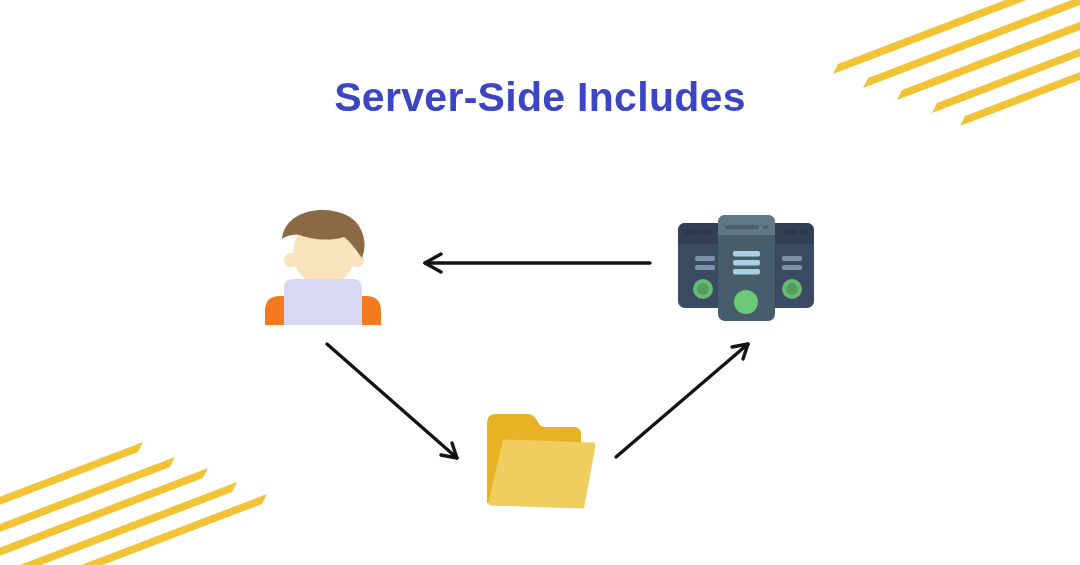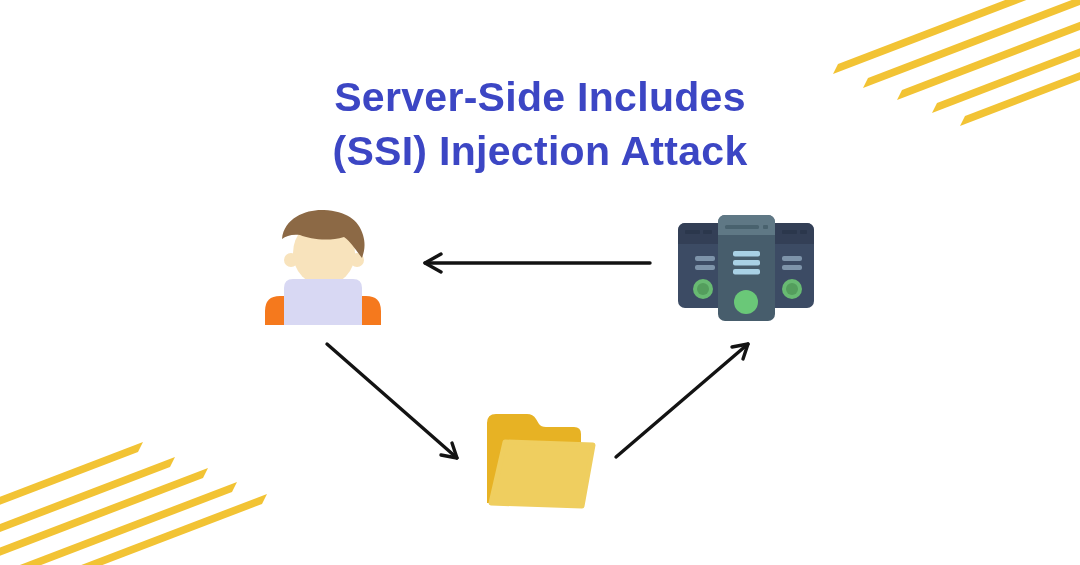--- a/index.html
+++ b/index.html
@@ -67,21 +67,20 @@
       <polygon class="stripe" points="143,442 -184,567 -181,574 138,452"></polygon>
       <polygon class="stripe" points="175,457 -152,582 -149,589 170,467"></polygon>
       <polygon class="stripe" points="208,468 -119,593 -116,600 203,478"></polygon>
       <polygon class="stripe" points="237,482 -90,607 -87,614 232,492"></polygon>
       <polygon class="stripe" points="267,494 -60,619 -57,626 262,504"></polygon>
     </g>
   </svg>
 
   <h1 class="title">
     <span class="line">Server-Side Includes</span>
-    <span class="line">(SSI) Injection Attack</span>
   </h1>
 
   <svg class="icon icon-person" width="140" height="120" viewBox="0 0 140 120">
     <path fill="var(--shirt-orange)" d="M 7 120 L 7 106 Q 7 91 22 91 L 26 91 L 26 120 Z"></path>
     <path fill="var(--shirt-orange)" d="M 104 120 L 104 91 L 108 91 Q 123 91 123 106 L 123 120 Z"></path>
     <rect fill="var(--skin-tan)" x="52" y="60" width="26" height="28"></rect>
     <circle fill="var(--skin-tan)" cx="33" cy="55" r="7"></circle>
     <circle fill="var(--skin-tan)" cx="99" cy="55" r="7"></circle>
     <ellipse fill="var(--skin-tan)" cx="66" cy="48" rx="31" ry="33"></ellipse>
     <path fill="var(--hair-brown)" d="M 24 34 C 26 12 50 4 66 5 C 88 6 101 15 105 30 C 108 40 106 47 104 53

